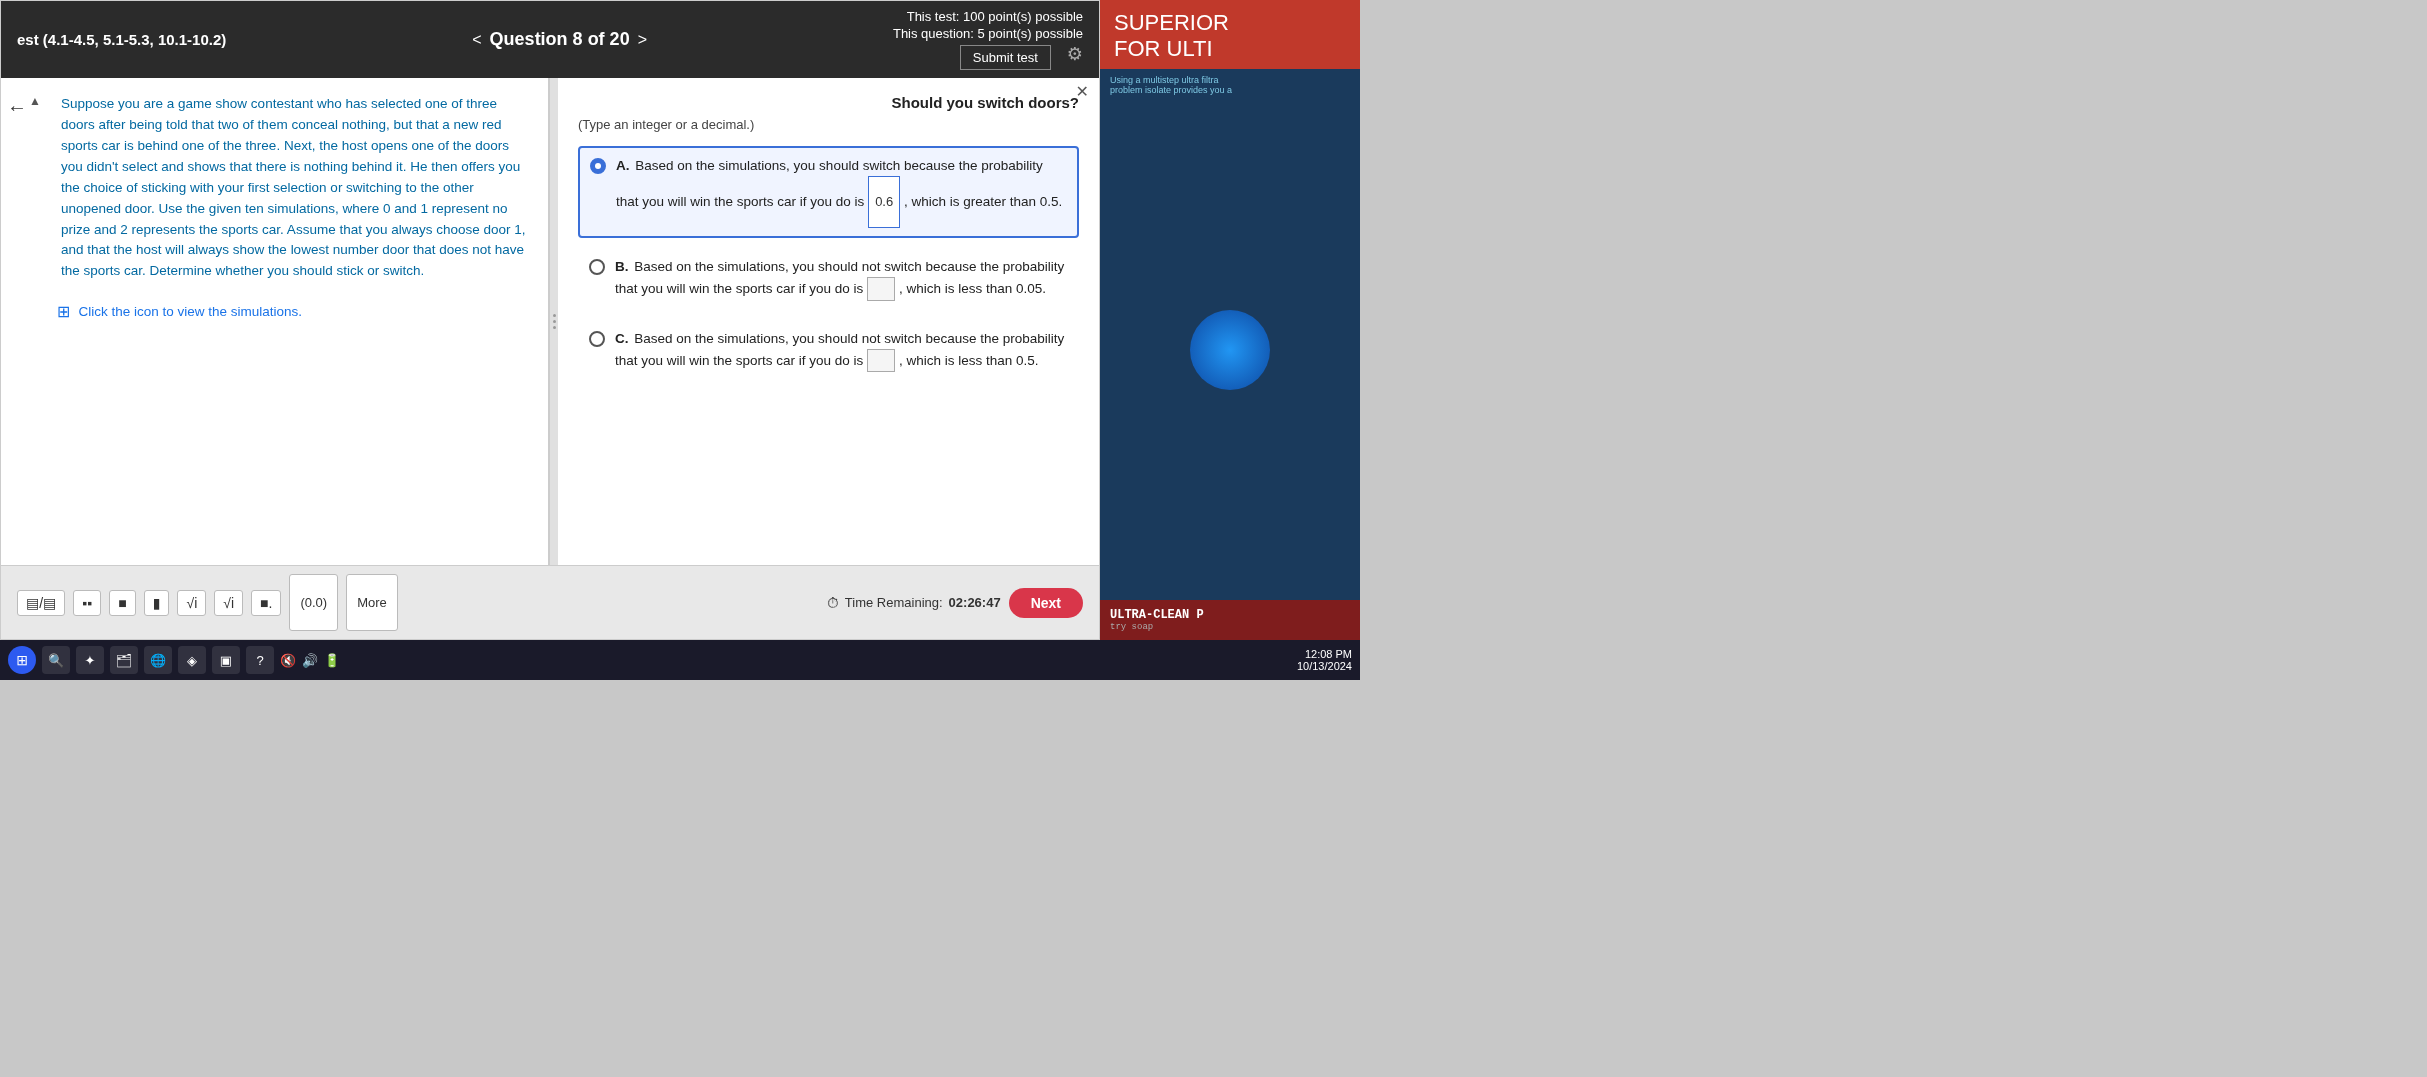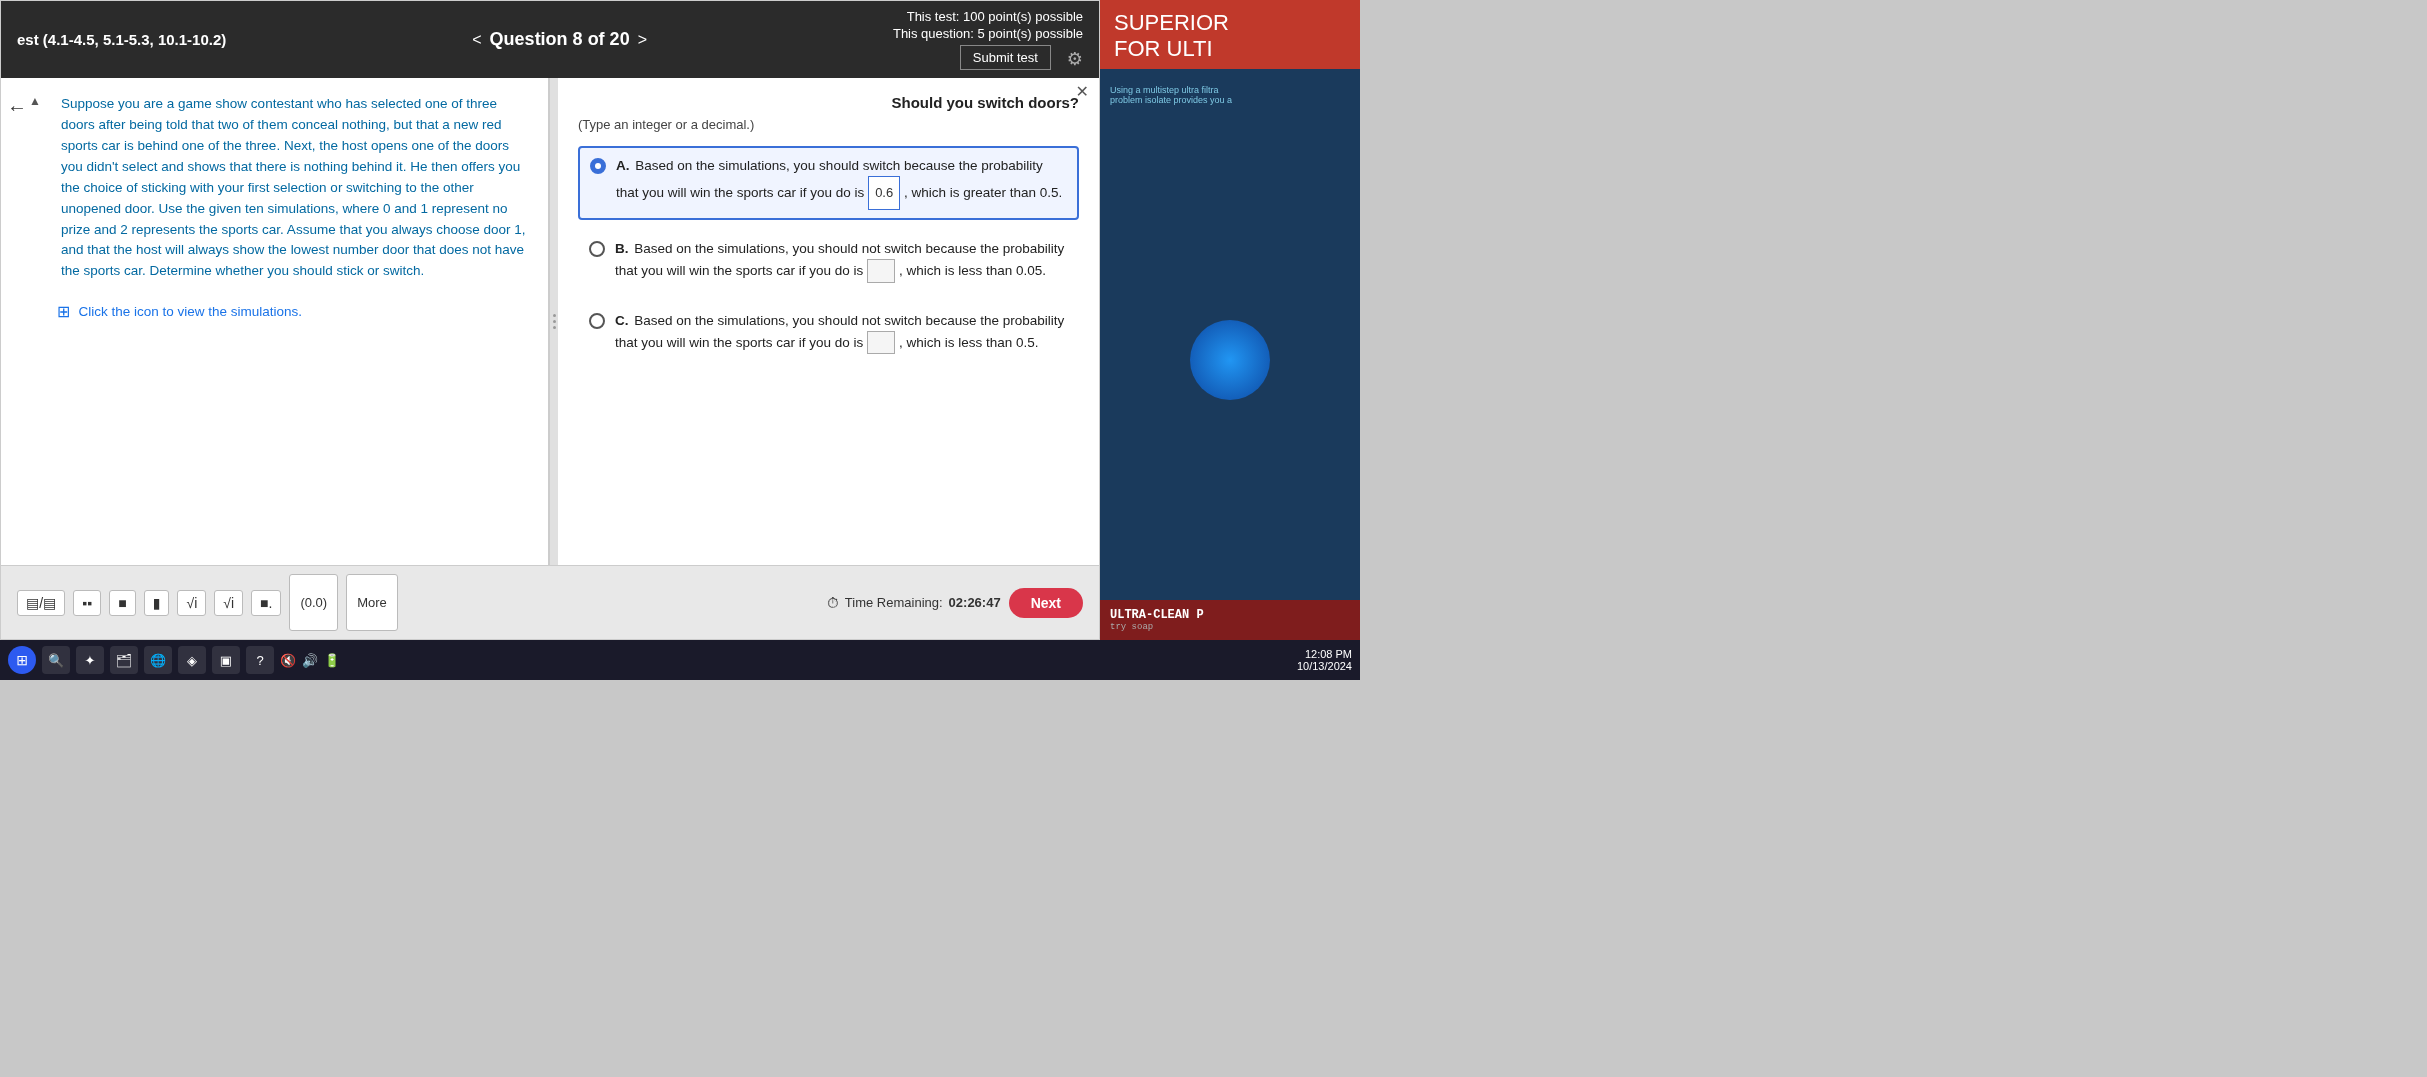--- a/index.html
+++ b/index.html
@@ -225,21 +225,21 @@
       border-radius: 50%;
     }
     .option-letter {
       font-weight: bold;
       margin-right: 2px;
     }
     .inline-box {
       display: inline-block;
       border: 1px solid #3a6fd8;
       background: #fff;
-      padding: 6px 6px;
+      padding: 15px 6px;
       font-size: 13px;
       color: #333;
       min-width: 28px;
       text-align: left;
     }
     .inline-box-empty {
       display: inline-block;
       border: 1px solid #aaa;
       background: #f5f5f5;
       padding: 1px 6px;
@@ -391,21 +391,21 @@
   <div class="header">
     <span class="header-title">est (4.1-4.5, 5.1-5.3, 10.1-10.2)</span>
     <div class="header-nav">
       <button class="nav-arrow">&lt;</button>
       <span class="question-label">Question 8 of 20</span>
       <button class="nav-arrow">&gt;</button>
     </div>
     <div class="header-right">
       <span>This test: 100 point(s) possible</span>
       <span>This question: 5 point(s) possible</span>
-      <div style="display:flex;align-items:flex-end;gap:8px;">
+      <div style="display:flex;align-items:flex-start;gap:8px;">
         <button class="submit-btn">Submit test</button>
         <span class="gear-icon">⚙</span>
       </div>
     </div>
   </div>
 
   <div class="quiz-body">
 
     <div class="left-panel">
       <span class="back-icon">←</span>
@@ -486,21 +486,21 @@
     <button class="next-btn">Next</button>
   </div>
 
 </div>
 
 <div class="ad-panel" style="left:1100px;">
   <div class="ad-red-header">
     <div>SUPERIOR</div>
     <div>FOR ULTI</div>
   </div>
-  <div style="background:#1a3a5c;padding:16px 10px;font-size:9px;color:#7ec8e3;">
+  <div style="background:#1a3a5c;padding:6px 10px;font-size:9px;color:#7ec8e3;">
     <div>Using a multistep ultra filtra</div>
     <div>problem isolate provides you a</div>
   </div>
   <div style="background:#1a3a5c;flex:1;display:flex;align-items:center;justify-content:center;">
     <div class="ad-blue-circle"></div>
   </div>
   <div style="background:#7f1d1d;padding:8px 10px;font-family:Liberation Mono, monospace;">
     <div style="color:#fff;font-size:12px;font-weight:bold;">ULTRA-CLEAN P</div>
     <div style="color:#aaa;font-size:9px;">try soap</div>
   </div>

